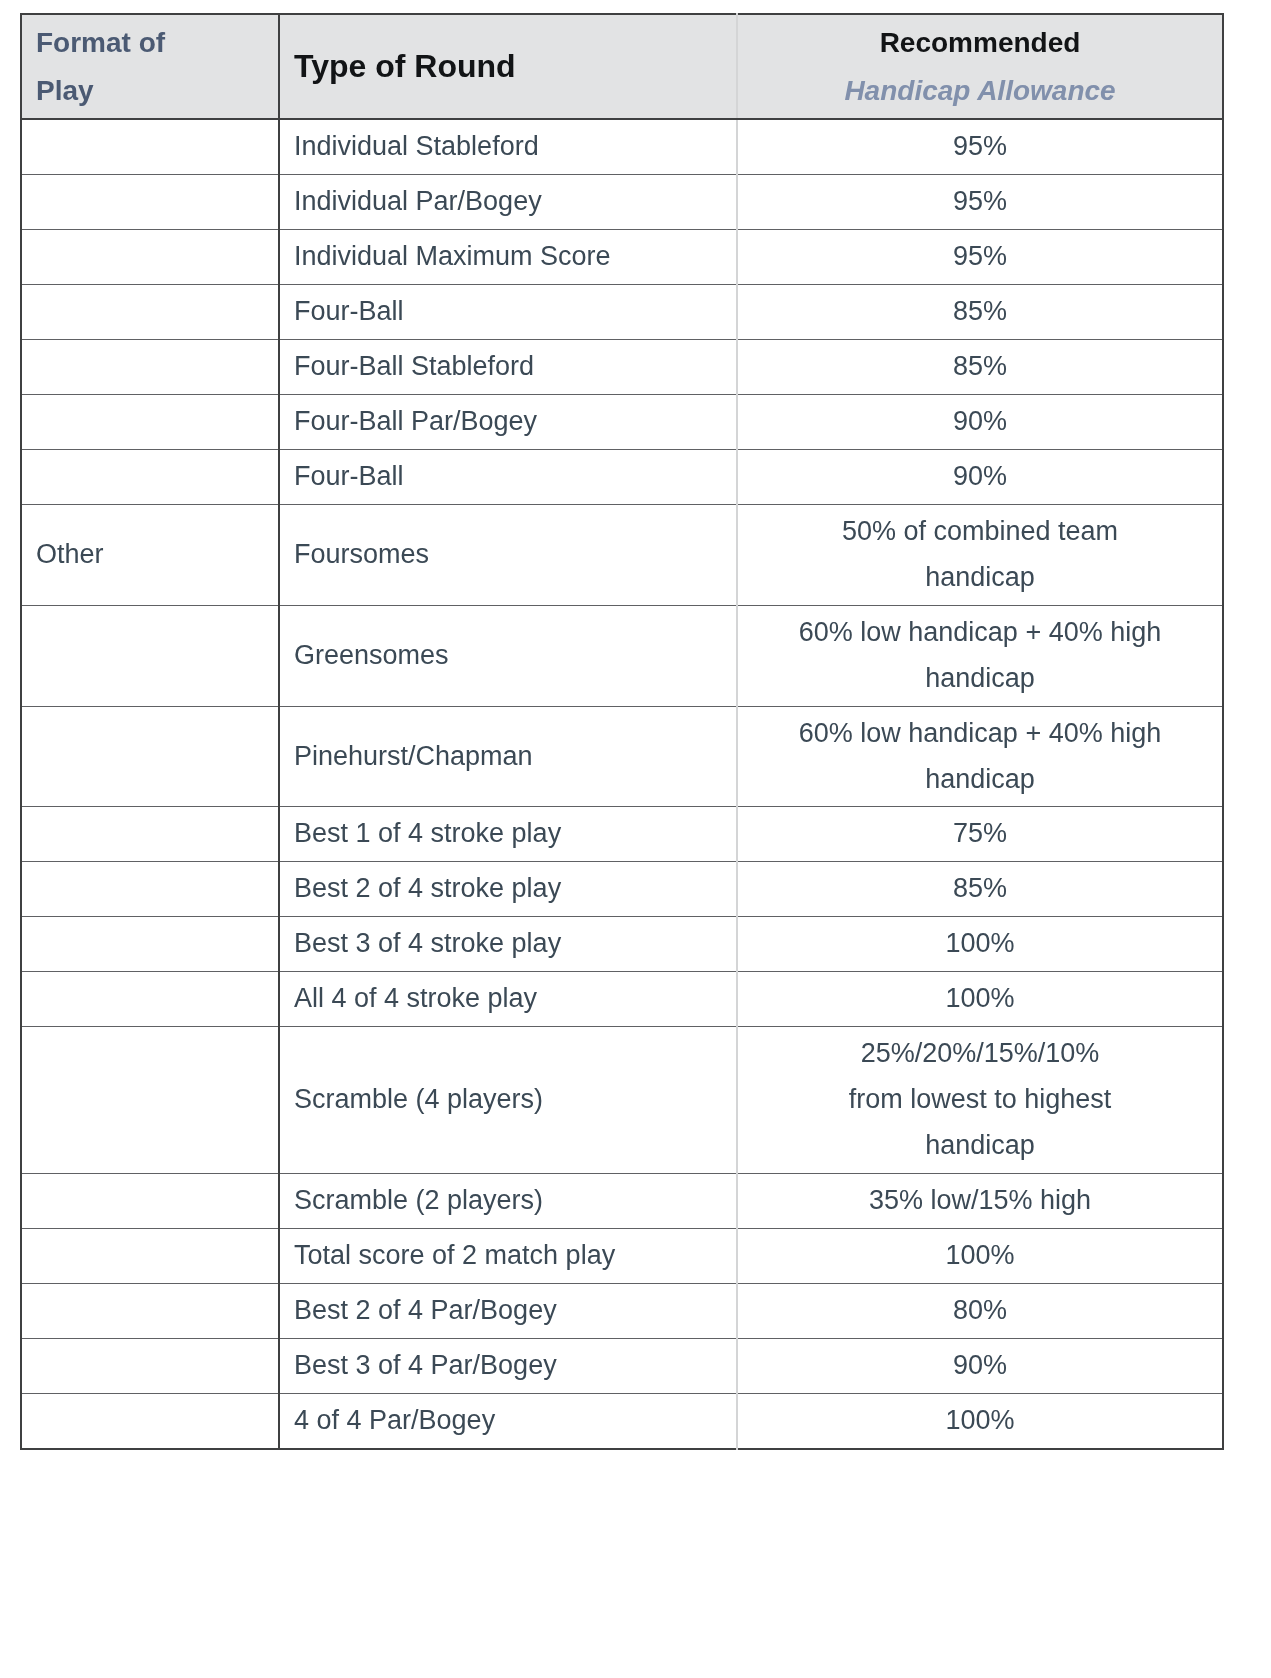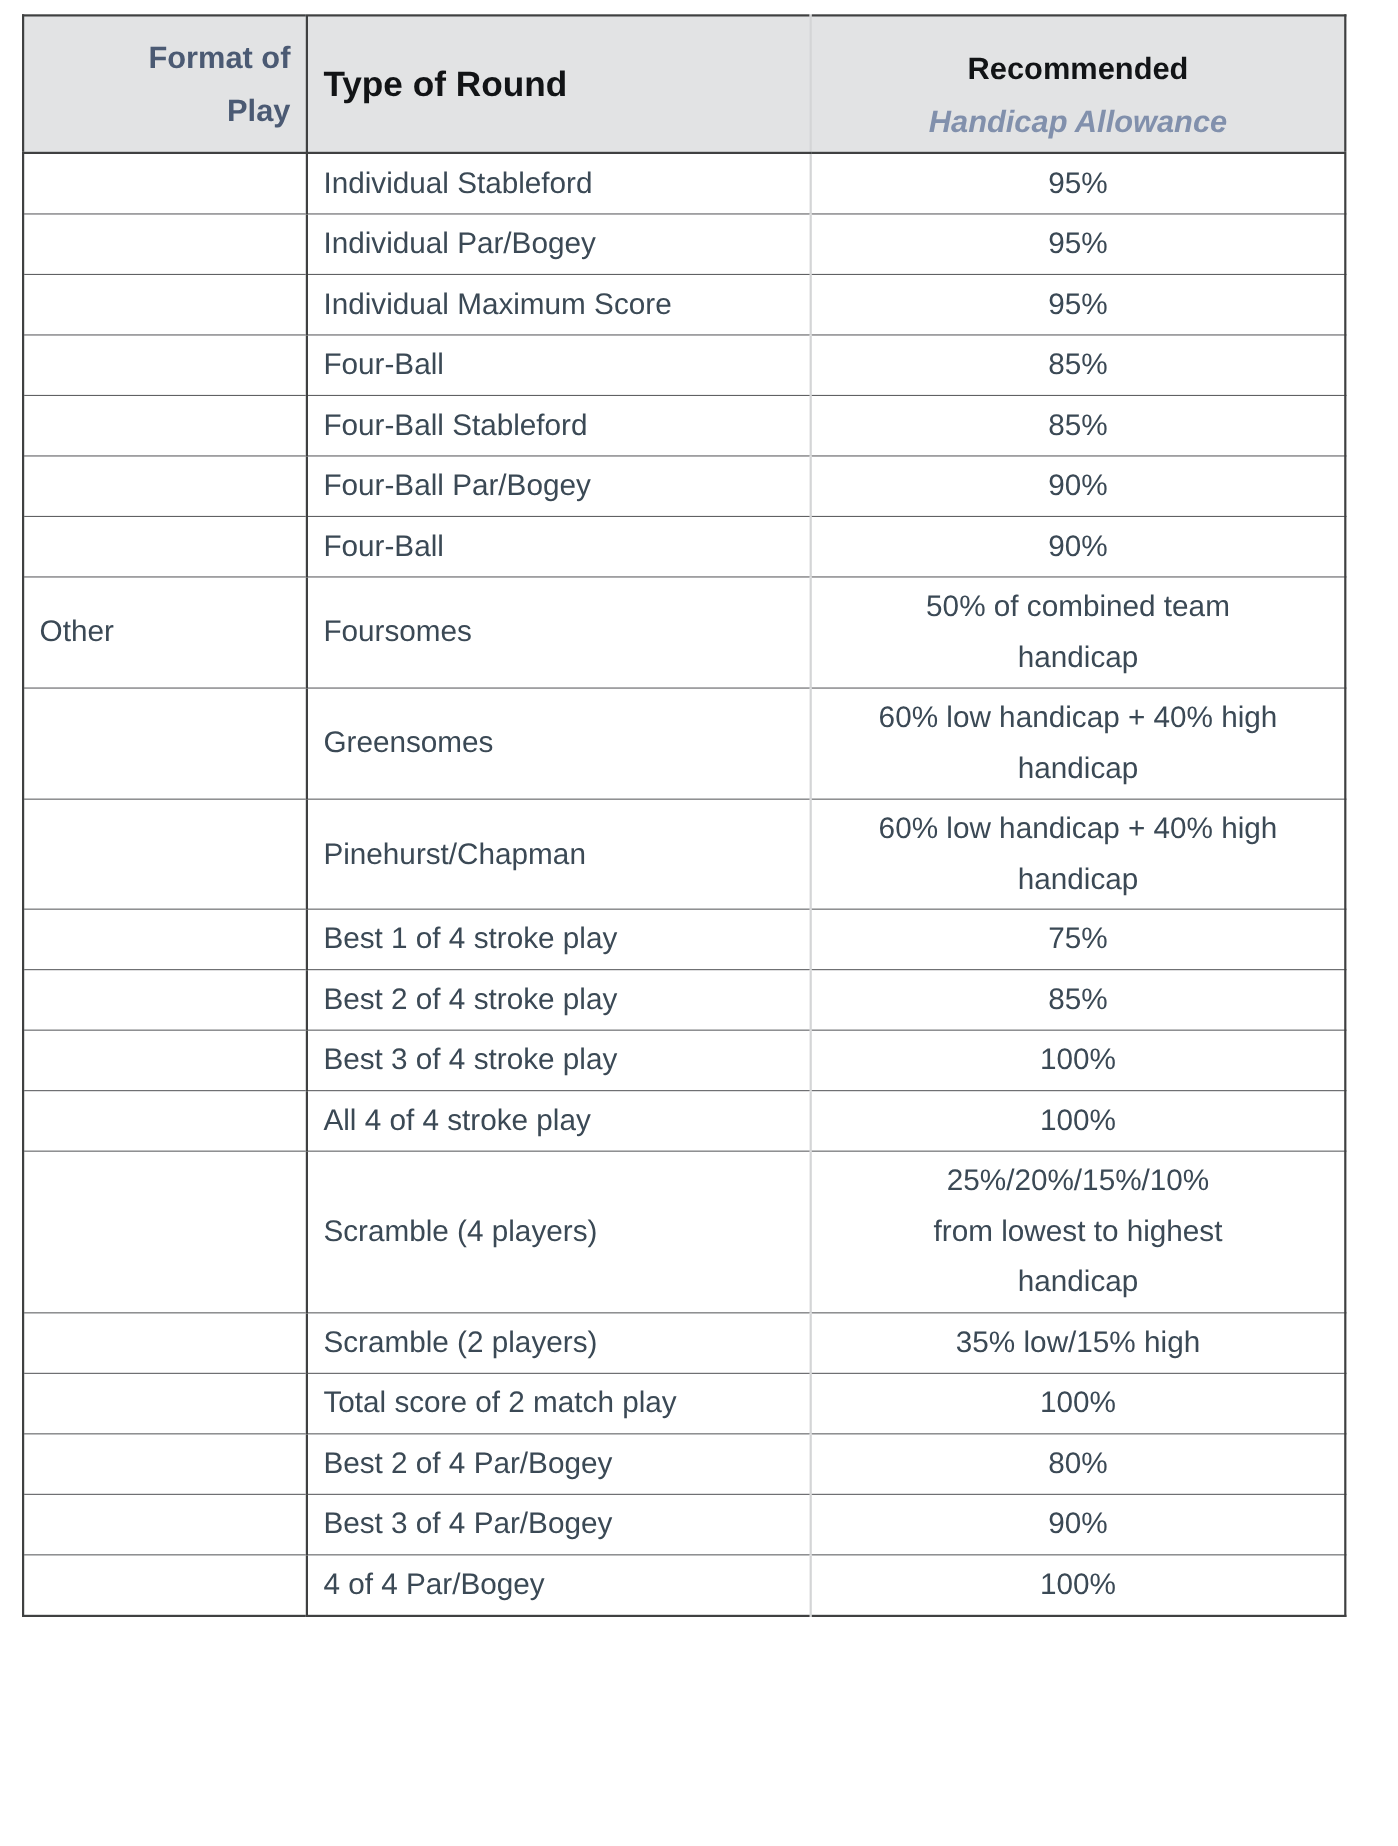--- a/index.html
+++ b/index.html
@@ -44,39 +44,38 @@
     vertical-align: middle;
     border-bottom: 1px solid var(--border_row);
   }
   thead th {
     background: var(--header_bg);
     border-bottom: 2px solid var(--border_dark);
     font-weight: bold;
   }
   th.h-format {
     color: var(--format_header_text);
-    text-align: right;
+    text-align: left;
     white-space: pre-line;
     border-right: 2px solid var(--border_dark);
     font-size: 28px;
   }
   th.h-round {
     color: var(--header_text);
     text-align: left;
     border-right: 2px solid var(--border_light);
     font-size: 32px;
   }
   th.h-allow {
     text-align: center;
     font-size: 28px;
   }
   th.h-allow .rec-line {
     color: var(--header_text);
     font-weight: bold;
-    margin-top: 20px;
   }
   th.h-allow .hcp-line {
     color: var(--allowance_header_text);
     font-style: italic;
     font-weight: bold;
   }
   td.fmt-cell {
     color: var(--body_text);
     text-align: left;
     border-right: 2px solid var(--border_dark);

